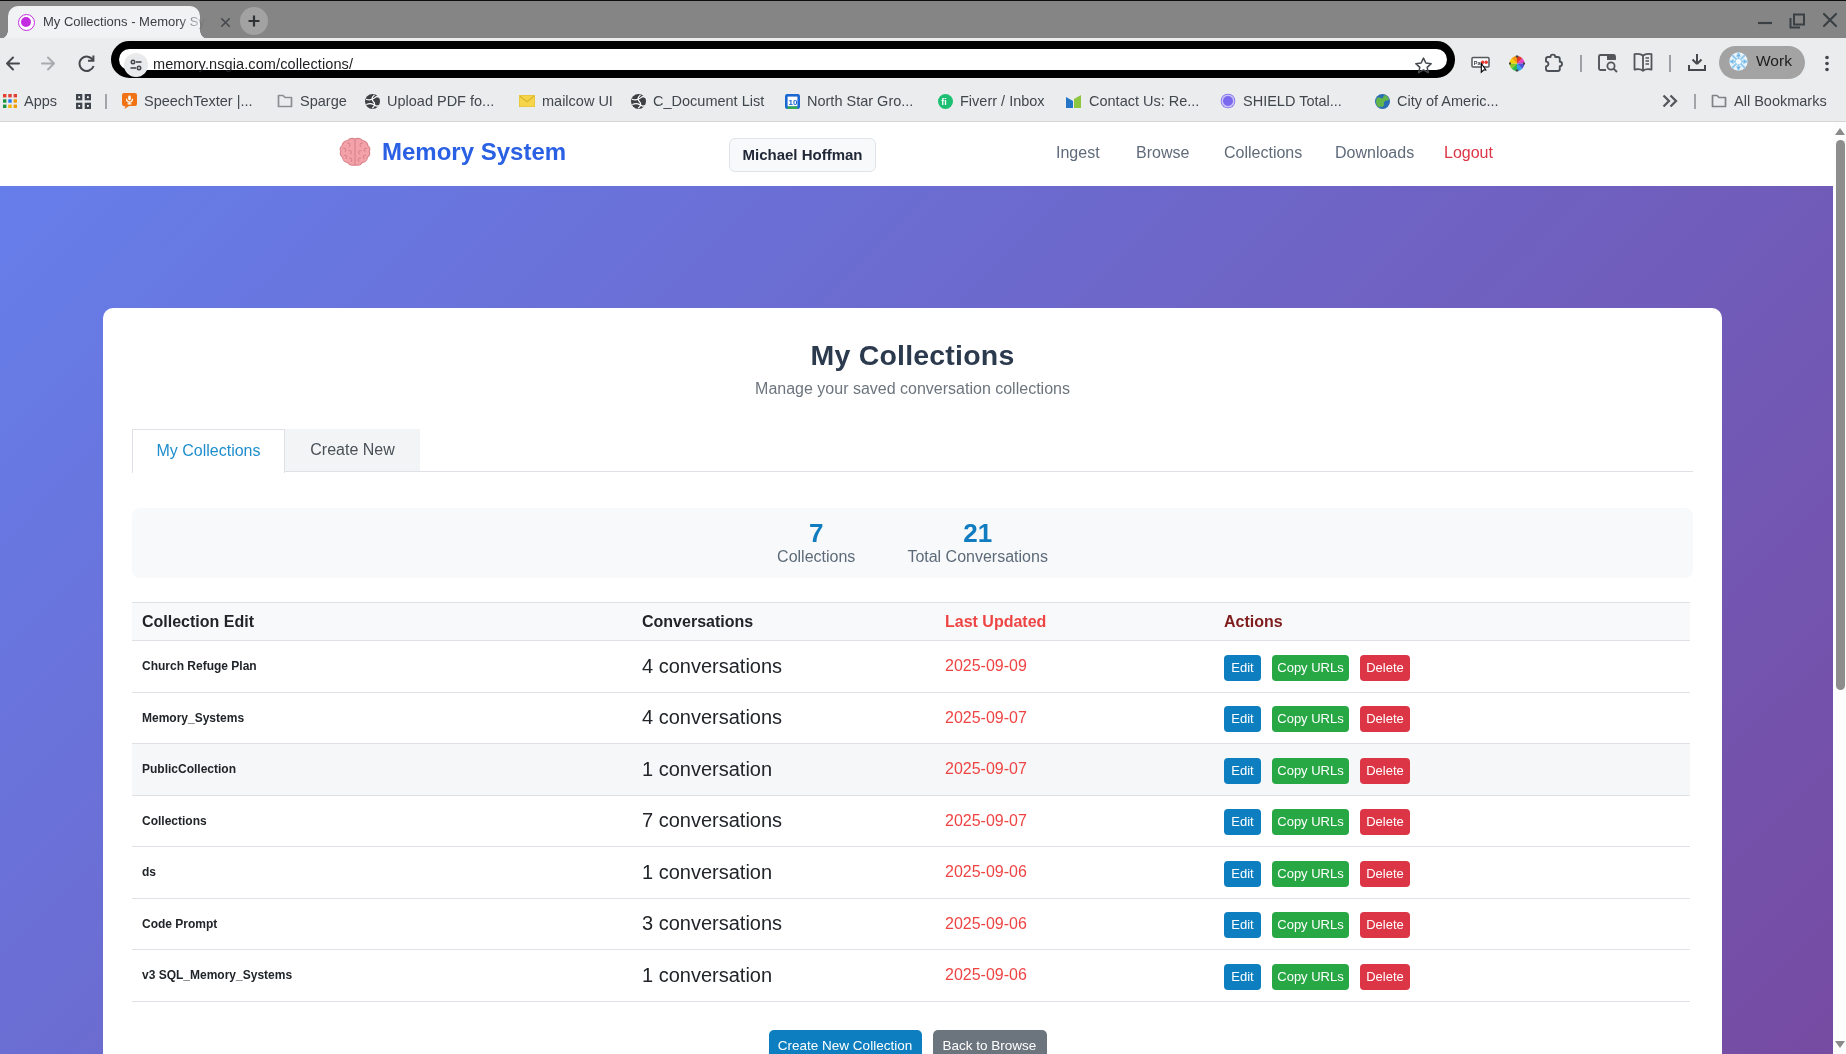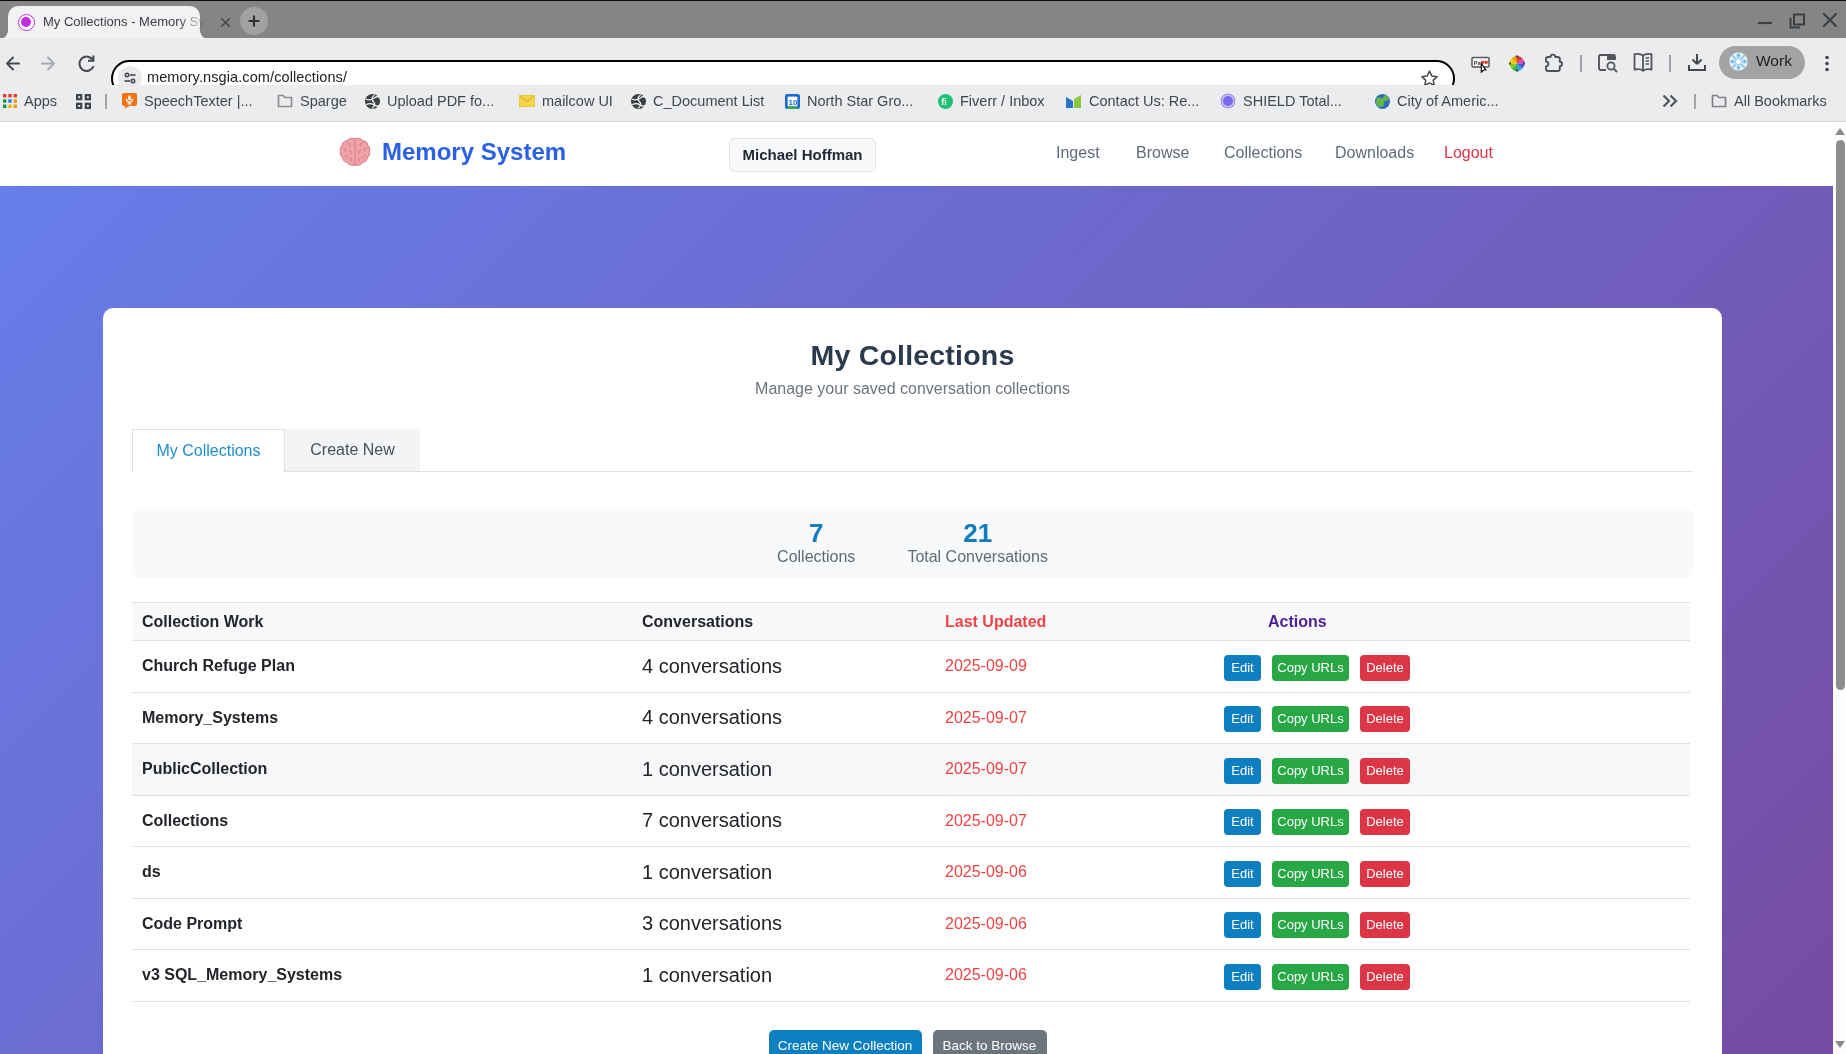--- a/index.html
+++ b/index.html
@@ -12,21 +12,21 @@
 #fav::after { content:""; position:absolute; left:1.6px; top:1.6px; width:10.6px; height:10.6px; border-radius:50%; background:#c32ce0; }
 #tabtitle { position:absolute; left:35px; top:8px; width:168px; height:17px; font-size:13px; color:#3b3e42; white-space:nowrap; overflow:hidden; -webkit-mask-image:linear-gradient(90deg,#000 80%,transparent 98%); }
 #tabclose { position:absolute; left:210px; top:8.5px; width:15px; height:15px; }
 #newtab { position:absolute; left:240px; top:6px; width:28px; height:28px; border-radius:50%; background:#a2a2a2; }
 #tab::before { content:""; position:absolute; left:-8px; bottom:0; width:8px; height:8px; background:radial-gradient(circle at 0 0, rgba(0,0,0,0) 0 7.5px, #f1f2f4 8px); }
 #tab::after { content:""; position:absolute; right:-8px; bottom:0; width:8px; height:8px; background:radial-gradient(circle at 8px 0, rgba(0,0,0,0) 0 7.5px, #f1f2f4 8px); }
 #newtab svg { position:absolute; left:6px; top:6px; }
 #wincontrols { position:absolute; left:1748px; top:9px; }
 
 #toolbar { position:absolute; left:0; top:38px; width:1846px; height:47px; background:#ebeced; }
-#urlbar { position:absolute; left:111px; top:22px; width:1344px; height:37px; background:#fff; border:2px solid #000000; border-radius:19px;text-align:right; }
+#urlbar { position:absolute; left:111px; top:3px; width:1344px; height:37px; background:#fff; border:8px solid #000000; border-radius:19px;text-align:right; }
 #tunecirc { position:absolute; left:5px; top:4px; width:24px; height:24px; border-radius:50%; background:#e9eaec; }
 #urltext { position:absolute; left:34px; top:7px; font-size:14.5px; color:#202124; letter-spacing:0.1px; }
 #star { position:absolute; right:13px; top:6px; }
 .tbicon { position:absolute; top:2px; }
 #profilepill { position:absolute; left:1719px; top:8px; width:86px; height:33px; border-radius:17px; background:#a3a3a3; }
 #profilepill .nm { position:absolute; left:37px; top:6px; font-size:15.5px; color:#1d1d1f; }
 #profilepill svg.flake { position:absolute; left:9px; top:5px; }
 
 #bookmarks { position:absolute; left:0; top:85px; width:1846px; height:37px; background:#ebeced; border-bottom:1px solid #d4d5d7; }
 .bm { position:absolute; top:-2px; height:36px; display:flex; align-items:center; font-size:14.5px; color:#41474e; white-space:nowrap; }
@@ -50,21 +50,21 @@
 #ptab2 { left:182px; top:121px; width:135px; background:#f3f4f6; color:#495057; border-bottom:1px solid #dee2e6; }
 
 #stats { position:absolute; left:29px; top:200px; width:1561px; height:70px; background:#f8f9fa; border-radius:8px; display:flex; justify-content:center; align-items:center; }
 .stat { text-align:center; margin:0 26px; }
 .stat .num { font-size:26px; font-weight:bold; color:#117dc0; line-height:26px; }
 .stat .lbl { font-size:16px; color:#5d6b79; margin-top:2px; }
 
 #tbl { position:absolute; left:29px; top:294px; width:1558px; }
 .trow { position:relative; width:1558px; height:51.5px; border-bottom:1px solid #dee2e6; }
 #thead { height:39px; background:#f8f9fa; border-top:1px solid #dee2e6; font-weight:bold; color:#212529; }
-.c1 { position:absolute; left:10px; top:0; height:100%; display:flex; align-items:center; font-size:16px; color:#212529; }
+.c1 { position:absolute; left:10px; top:0; height:100%; display:flex; align-items:center; font-size:12px; color:#212529; }
 .c2 { position:absolute; left:510px; top:0; height:100%; display:flex; align-items:center; font-size:20px; color:#212529; }
 .c3 { position:absolute; left:813px; top:0; height:100%; display:flex; align-items:center; font-size:16px; color:#ef4444; }
 .c4 { position:absolute; left:1092px; top:0; height:100%; display:flex; align-items:center; }
 .trow .c1 { font-weight:bold; }
 #thead .c1, #thead .c2, #thead .c3, #thead .c4 { font-weight:bold; font-size:16px; }
 .gray { background:#f6f7f8; }
 .btn { display:inline-block; height:26px; line-height:26px; border-radius:4px; color:#fff; font-size:13px; text-align:center; margin-top:3px; }
 .b-edit { width:37px; background:#0d7ebf; }
 .b-copy { width:77px; background:#28a745; margin-left:11px; }
 .b-del  { width:50px; background:#dc3545; margin-left:11px; }
@@ -361,24 +361,24 @@
           <div class="num">7</div>
           <div class="lbl">Collections</div>
         </div>
       <div class="stat">
           <div class="num">21</div>
           <div class="lbl">Total Conversations</div>
         </div>
     </div>
     <div id="tbl">
       <div class="trow" id="thead">
-        <div class="c1">Collection Work</div>
+        <div class="c1">Collection Edit</div>
           <div class="c2">Conversations</div>
           <div class="c3">Last Updated</div>
-          <div class="c4" style="font-weight:bold; font-size:16px; color:#4c1d95;margin-left:44px;">Actions</div>
+          <div class="c4" style="font-weight:bold; font-size:16px; color:#7f1d1d;">Actions</div>
       </div>
       <div class="trow">
         <div class="c1">Church Refuge Plan</div>
           <div class="c2">4 conversations</div>
           <div class="c3">2025-09-09</div>
         <div class="c4">
             <span class="btn b-edit">Edit</span>
             <span class="btn b-copy">Copy URLs</span>
             <span class="btn b-del">Delete</span>
           </div>

